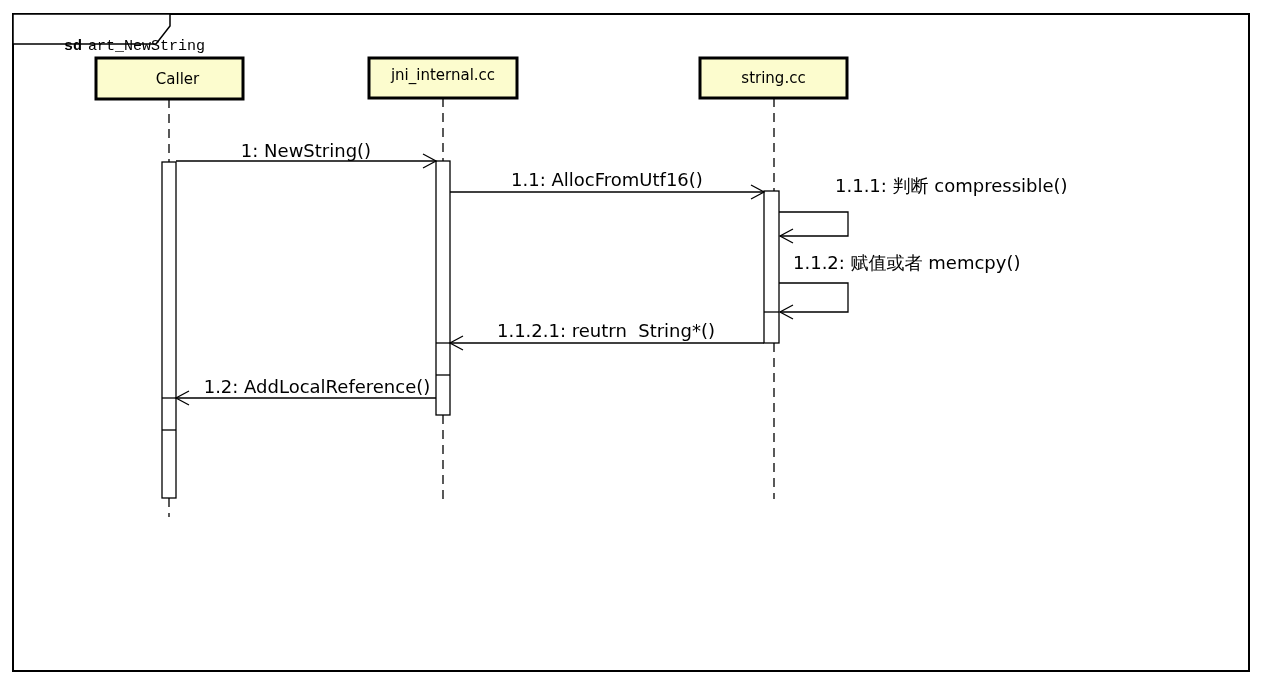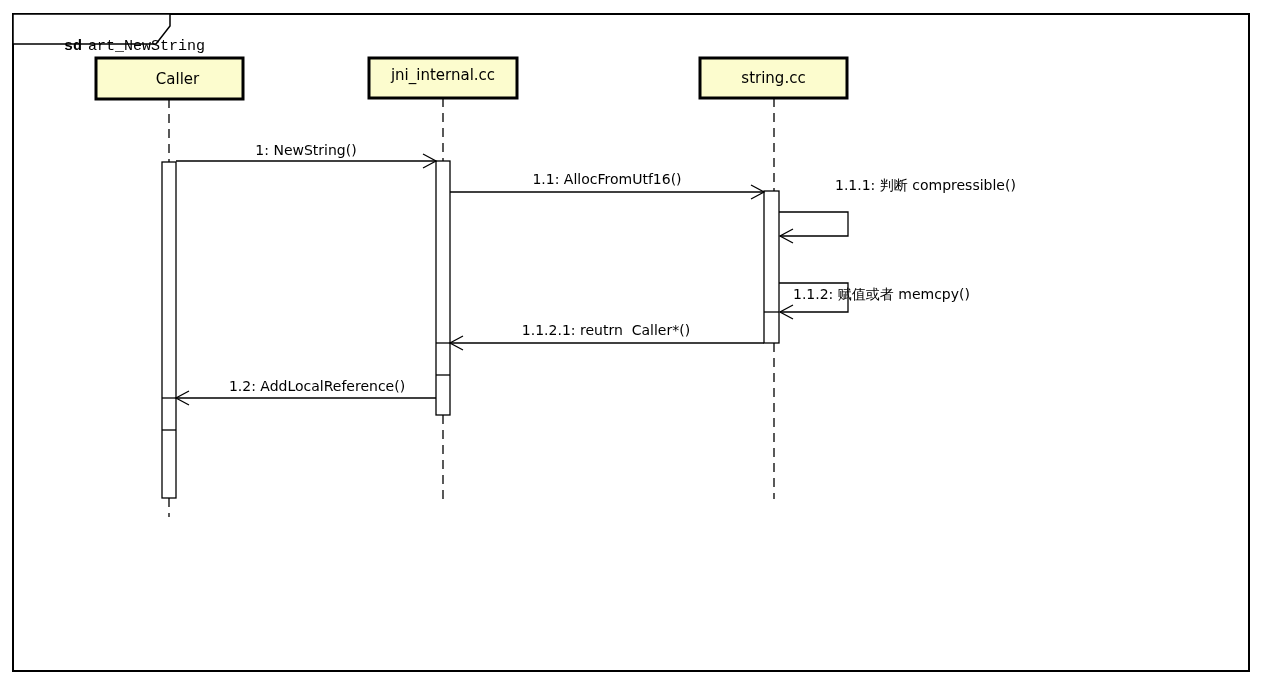--- a/index.html
+++ b/index.html
@@ -13,21 +13,21 @@
     overflow: hidden;
   }
   svg.diagram-layer {
     position: absolute;
     left: 0; top: 0;
     width: 1262px; height: 685px;
   }
   .txt {
     position: absolute;
     white-space: pre;
-    font-size: 14px;
+    font-size: 18px;
     line-height: 17px;
     color: #000;
   }
   .frame-title {
     left: 28px; top: 21px;
     font-size: 15px;
     font-family: Liberation Mono, monospace;
   }
   .frame-title .kw { font-weight: bold; margin-right: 6px; }
   .head-label {
@@ -37,21 +37,21 @@
     justify-content: center;
     font-size: 15px;
   }
   .hl-caller { left: 96px;  top: 58px; width: 163px; height: 41px; }
   .hl-jni    { left: 369px; top: 58px; width: 148px; height: 34px; }
   .hl-string { left: 700px; top: 58px; width: 147px; height: 40px; }
   .msg-center { transform: translateX(-50%); }
   .m1 { left: 306px; top: 142px; }
   .m2 { left: 607px; top: 171px; }
   .m3 { left: 793px; top: 177px; margin-left: 42px; }
-  .m4 { left: 793px; top: 254px; margin-top: 32px; }
+  .m4 { left: 793px; top: 254px; }
   .m5 { left: 606px; top: 322px; }
   .m6 { left: 317px; top: 378px; }
 </style>
 </head>
 <body>
 
 <div class="canvas">
 
   <svg class="diagram-layer" viewBox="0 0 1262 685" xmlns="http://www.w3.org/2000/svg">
 
@@ -111,16 +111,16 @@
   </div>
 
   <div class="head-label hl-caller">Caller</div>
   <div class="head-label hl-jni">jni_internal.cc</div>
   <div class="head-label hl-string">string.cc</div>
 
   <div class="txt msg-center m1">1: NewString()</div>
   <div class="txt msg-center m2">1.1: AllocFromUtf16()</div>
   <div class="txt m3">1.1.1: 判断 compressible()</div>
   <div class="txt m4">1.1.2: 赋值或者 memcpy()</div>
-  <div class="txt msg-center m5">1.1.2.1: reutrn  Caller*()</div>
+  <div class="txt msg-center m5">1.1.2.1: reutrn  String*()</div>
   <div class="txt msg-center m6">1.2: AddLocalReference()</div>
 
 </div>
 
 </body></html>

